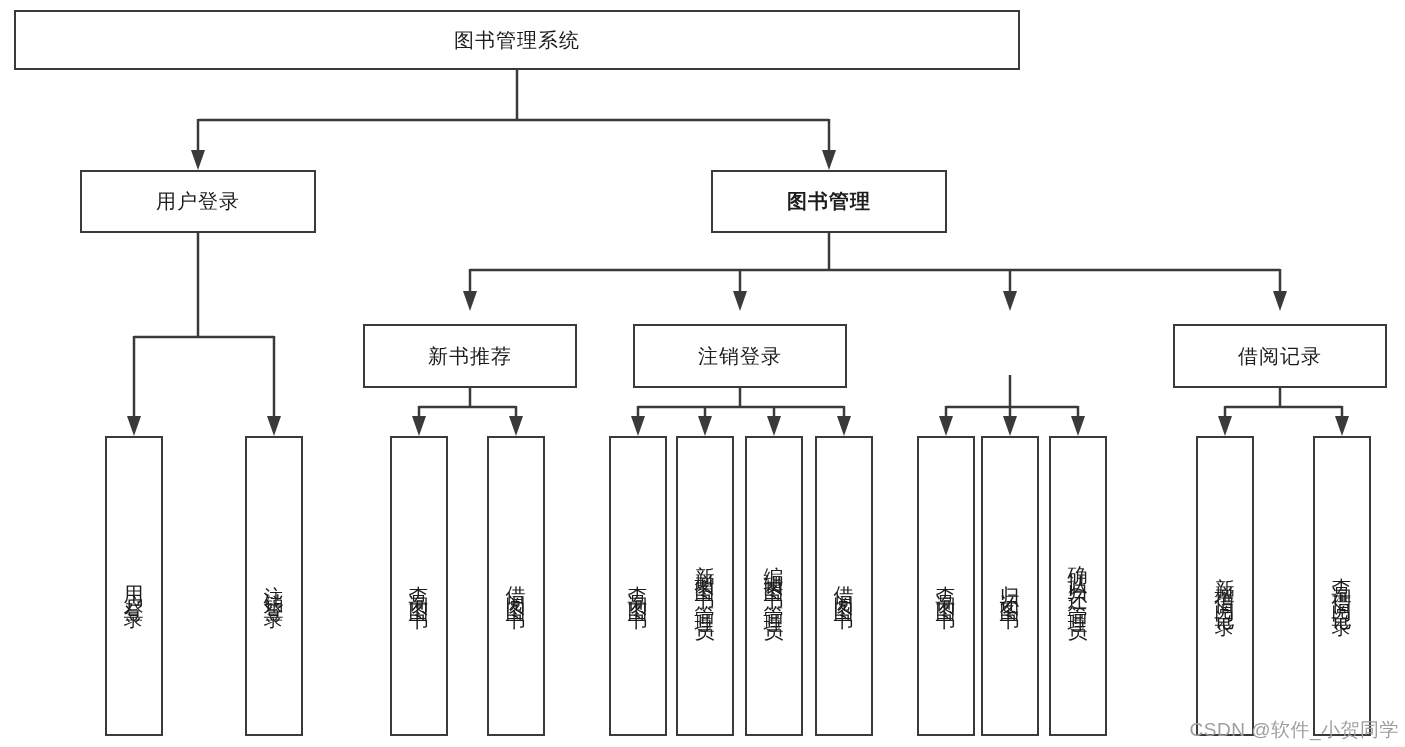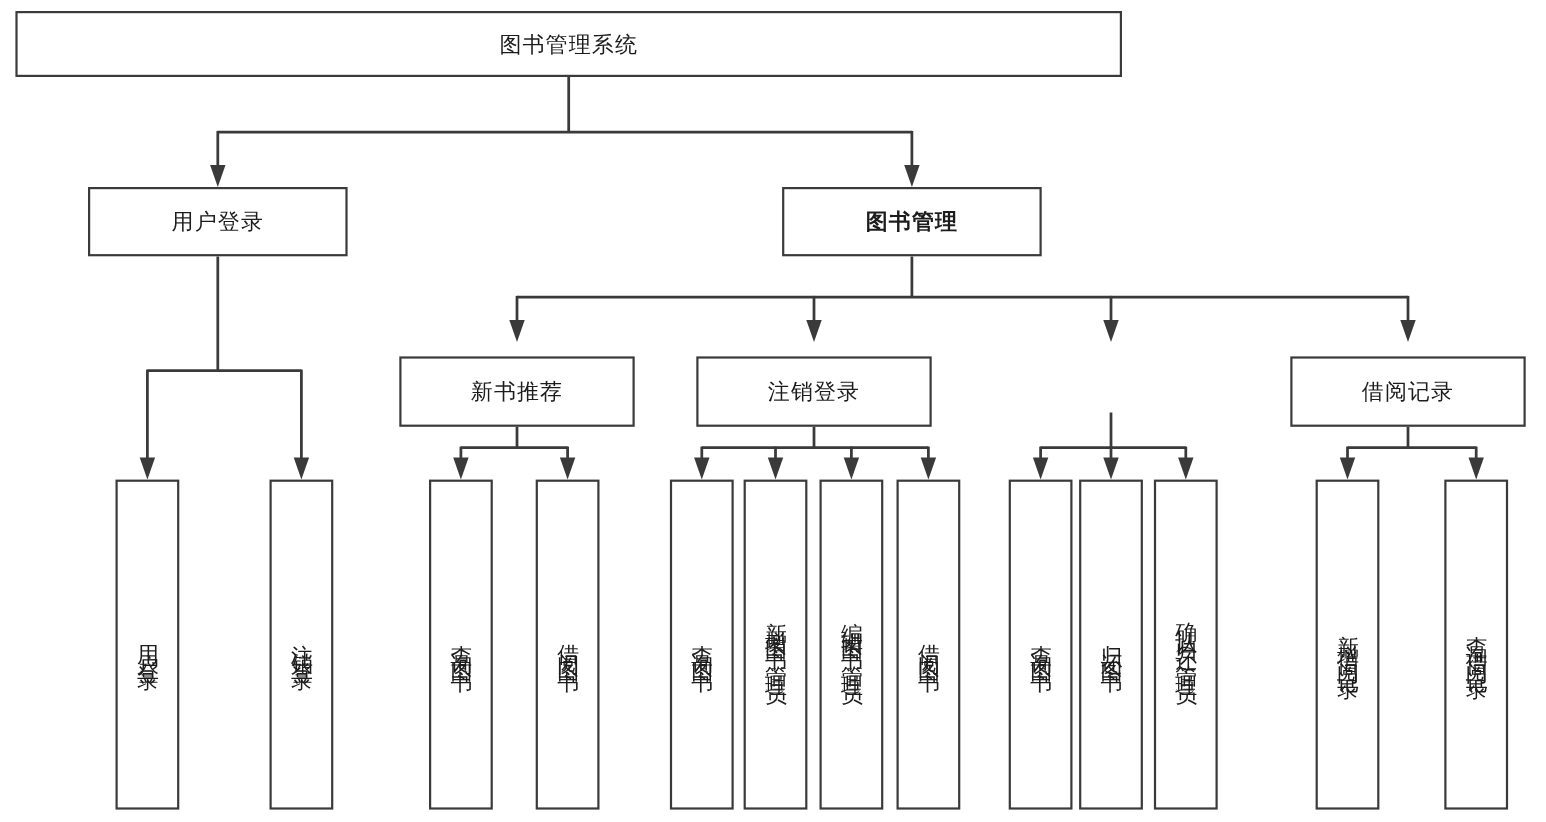--- a/index.html
+++ b/index.html
@@ -192,14 +192,15 @@
     <span class="vtext">确认归还（管理员）</span>
   </div>
 
   <div class="node leaf lf-br-add">
     <span class="vtext">新增借阅记录</span>
   </div>
   <div class="node leaf lf-br-query">
     <span class="vtext">查询借阅记录</span>
   </div>
 
+  <div class="watermark">CSDN @软件_小贺同学</div>
 
 </div>
 
 </body></html>

